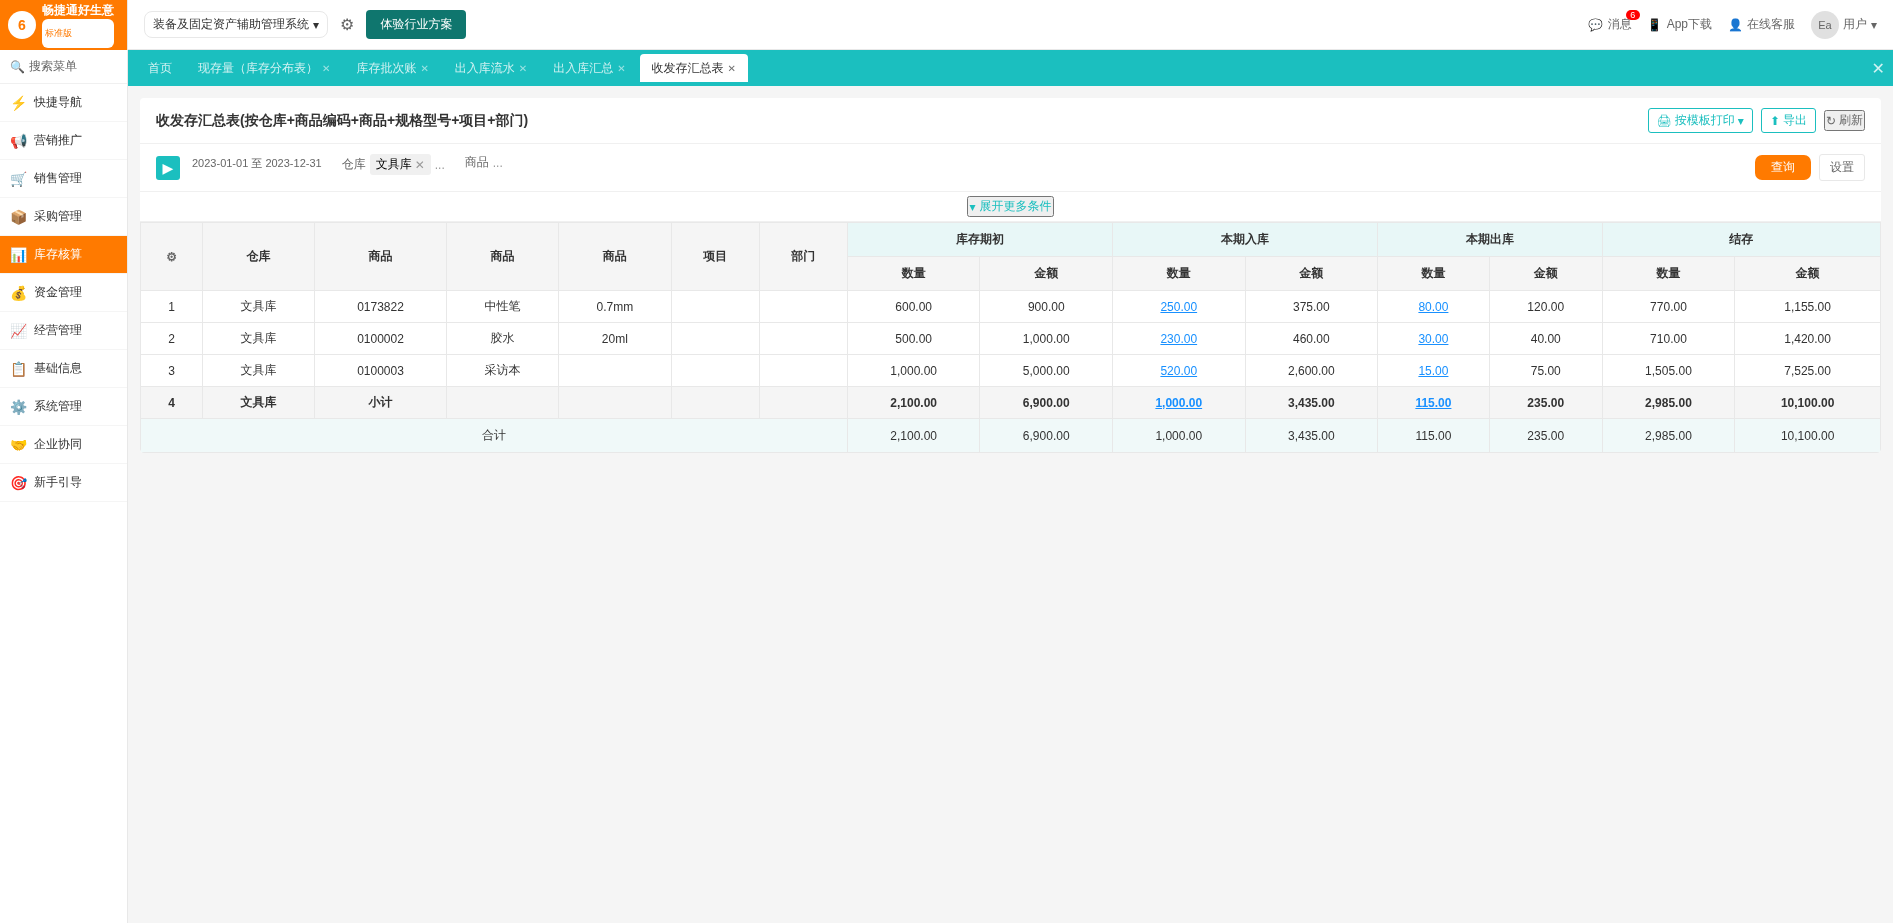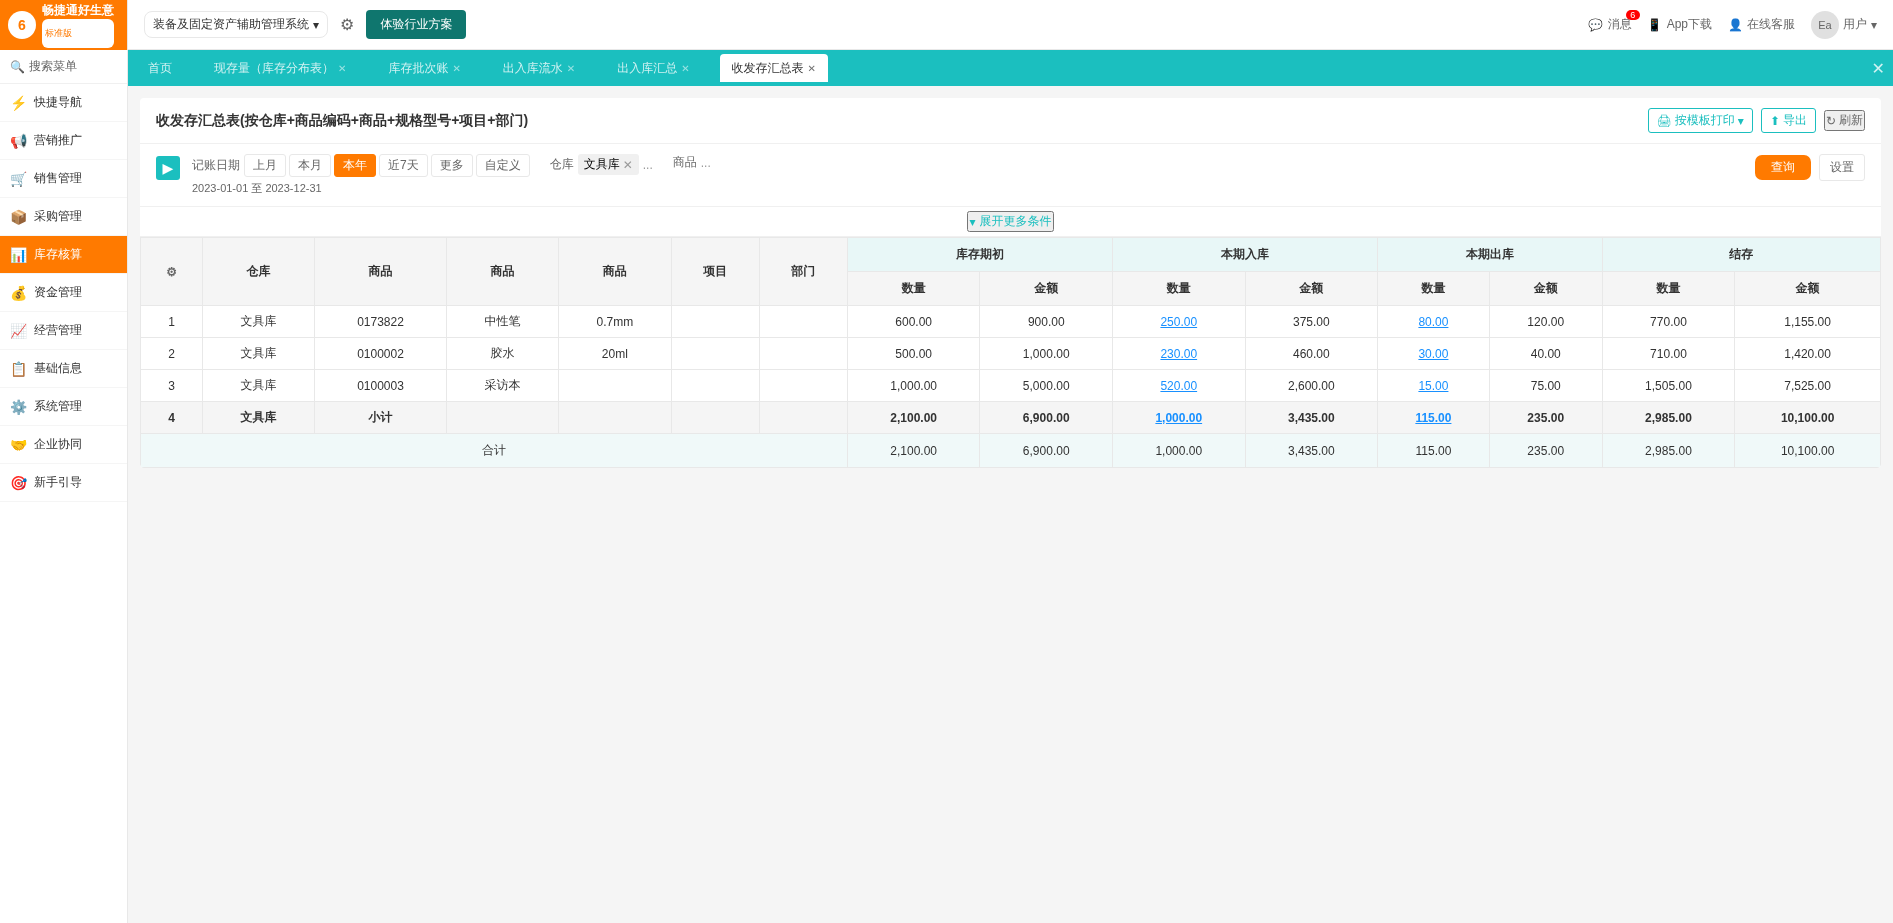--- a/index.html
+++ b/index.html
@@ -24,21 +24,21 @@
     .topbar { height: 50px; background: #fff; display: flex; align-items: center; padding: 0 16px; border-bottom: 1px solid #e8e8e8; gap: 12px; }
     .topbar-system-select { display: flex; align-items: center; gap: 4px; border: 1px solid #e8e8e8; border-radius: 8px; padding: 4px 8px; cursor: pointer; font-size: 12px; color: #333; }
     .topbar-gear { color: #666; cursor: pointer; font-size: 16px; }
     .topbar-trial { background: #0f766e; color: #fff; border: none; border-radius: 4px; padding: 6px 14px; cursor: pointer; font-size: 12px; }
     .topbar-actions { display: flex; align-items: center; gap: 16px; color: #666; font-size: 12px; }
     .topbar-action { display: flex; align-items: center; gap: 4px; cursor: pointer; position: relative; }
     .topbar-badge { position: absolute; top: -6px; right: -8px; background: #f00; color: #fff; font-size: 9px; border-radius: 8px; padding: 0 4px; min-width: 14px; text-align: center; }
     .user-avatar { width: 28px; height: 28px; background: #e0e0e0; border-radius: 50%; display: flex; align-items: center; justify-content: center; font-size: 11px; color: #666; }
 
     
-    .tabs { background: #1bbfbf; display: flex; align-items: center; height: 36px; padding: 0 8px; gap: 18px; }
+    .tabs { background: #1bbfbf; display: flex; align-items: center; height: 36px; padding: 0 8px; gap: 2px; }
     .tab { display: flex; align-items: center; gap: 4px; padding: 4px 12px; border-radius: 4px 4px 0 0; cursor: pointer; font-size: 12px; color: rgba(255,255,255,0.8); height: 28px; }
     .tab.active { background: #fff; color: #333; }
     .tab-close { font-size: 10px; color: inherit; opacity: 0.7; }
     .tabs-close-all { margin-left: auto; color: #fff; cursor: pointer; font-size: 16px; opacity: 0.8; }
 
     
     .content { flex: 1; overflow: auto; background: #f5f5f5; padding: 12px; }
     .page-title { font-size: 14px; color: #333; font-weight: bold; }
     .filter-label { color: #666; font-size: 12px; }
     .filter-btn { padding: 2px 8px; border: 1px solid #e8e8e8; border-radius: 3px; cursor: pointer; font-size: 12px; color: #666; background: #fff; }
@@ -232,31 +232,20 @@
             <span>↻</span>
             <span>刷新</span>
           </button>
         </div>
       </div>
 
       <div class="filter-section">
         <button class="filter-toggle">▶</button>
         <div class="filter-fields">
           <div class="filter-field">
-            <div class="filter-field-controls">
-              <span class="filter-label">记账日期</span>
-              <div class="filter-date-btns">
-                <button class="filter-btn">上月</button>
-                <button class="filter-btn">本月</button>
-                <button class="filter-btn active">本年</button>
-                <button class="filter-btn">近7天</button>
-                <button class="filter-btn">更多</button>
-                <button class="filter-btn">自定义</button>
-              </div>
-            </div>
             <div class="filter-date-range">2023-01-01 至 2023-12-31</div>
           </div>
           <div class="filter-warehouse">
             <span class="filter-label">仓库</span>
             <div class="filter-tag">
               <span>文具库</span>
               <span class="filter-tag-close">✕</span>
             </div>
             <span class="filter-more">...</span>
           </div>

